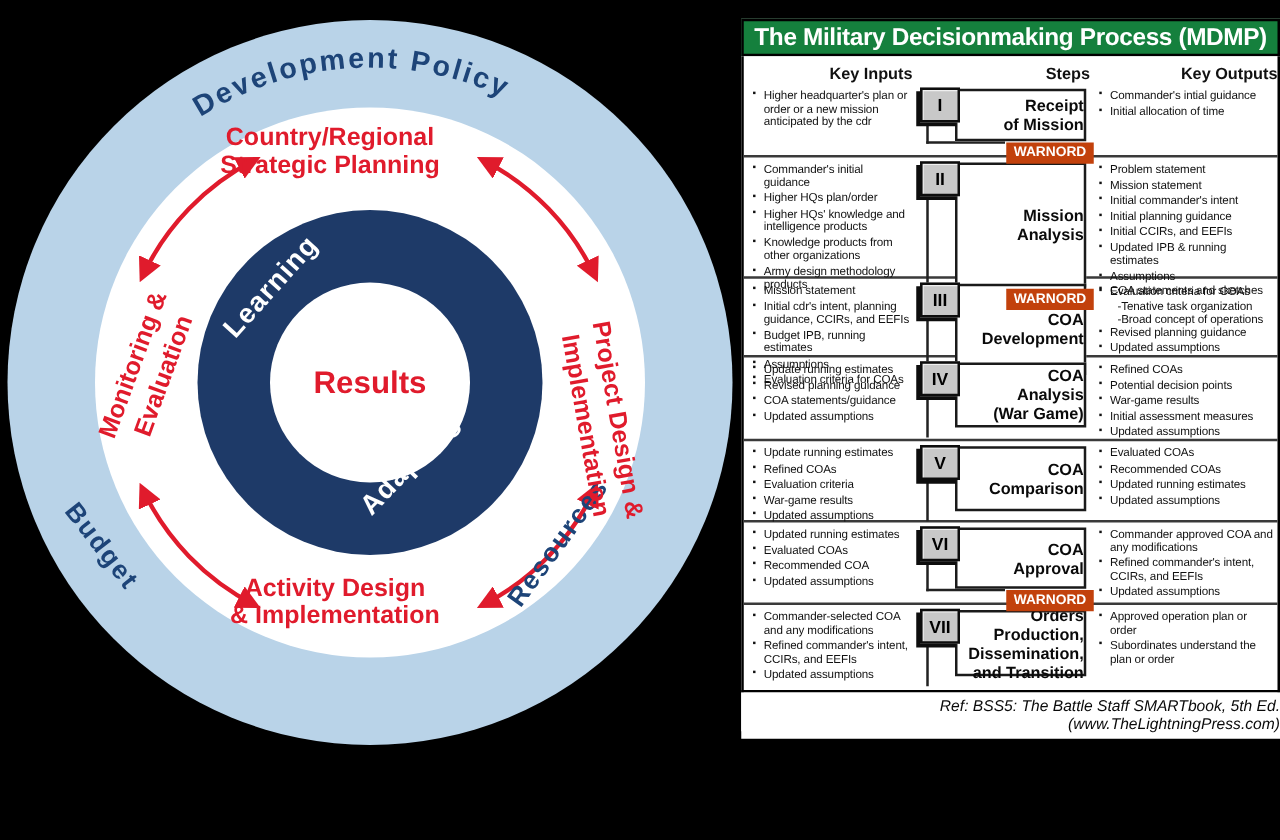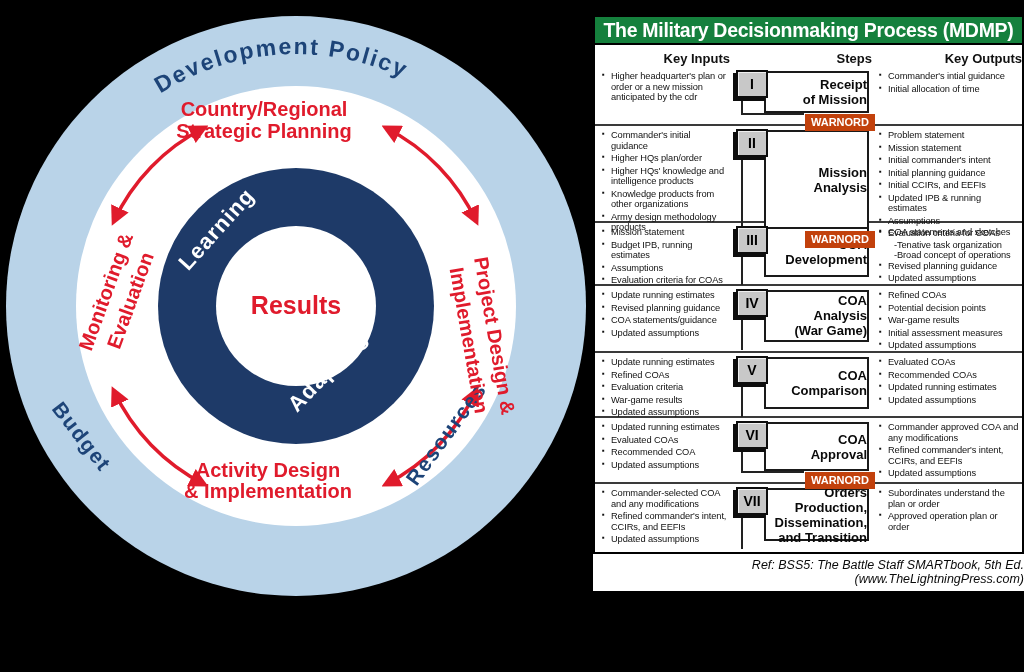--- a/index.html
+++ b/index.html
@@ -158,20 +158,21 @@
             <li>Initial CCIRs, and EEFIs</li>
             <li>Updated IPB &amp; running estimates</li>
             <li>Assumptions</li>
             <li>Evaluation criteria for COAs</li>
           </ul>
   </div>
 
   <div class="mdmp-row" style="height: 63px;">
     <ul class="blist inputs">
             <li>Mission statement</li>
+            <li>Initial cdr's intent, planning guidance, CCIRs, and EEFIs</li>
             <li>Budget IPB, running estimates</li>
             <li>Assumptions</li>
             <li>Evaluation criteria for COAs</li>
           </ul>
     <div class="stepcell">
       <div class="conn"></div>
       <div class="keycap">
         <span class="numeral">III</span>
       </div>
       <div class="stepbox">
@@ -292,20 +293,20 @@
         <div class="step-name">
                 <div>Orders</div>
                 <div>Production,</div>
                 <div>Dissemination,</div>
                 <div>and Transition</div>
               </div>
       </div>
 
     </div>
     <ul class="blist outputs">
+            <li>Approved operation plan or order</li>
             <li>Subordinates understand the plan or order</li>
-            <li>Approved operation plan or order</li>
           </ul>
   </div>
 </div>
   </div>
   <div class="footer">Ref: BSS5: The Battle Staff SMARTbook, 5th Ed. (www.TheLightningPress.com)</div>
 </div>
 
 </body></html>

